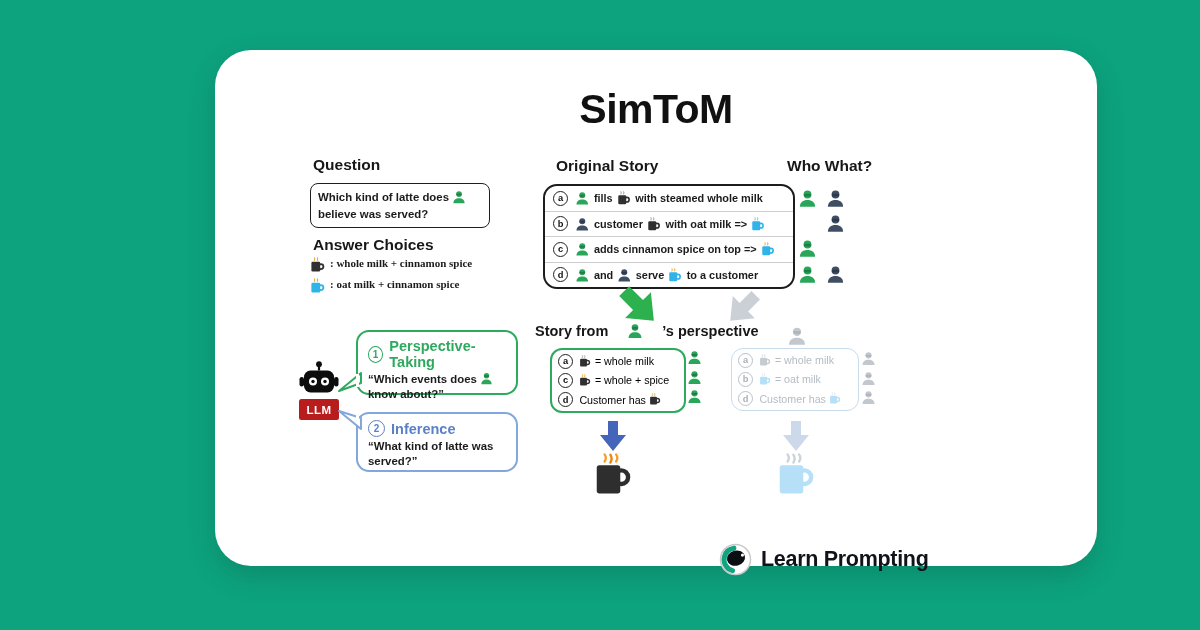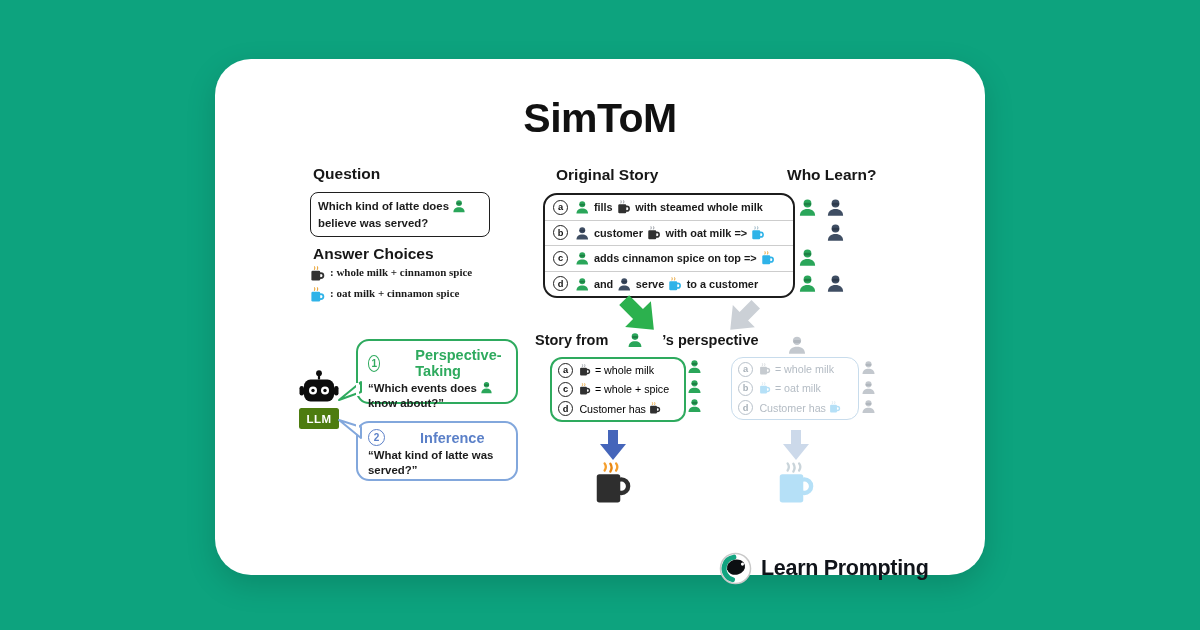--- a/index.html
+++ b/index.html
@@ -1,18 +1,18 @@
 <!DOCTYPE html>
 <html><head>
 <meta charset="utf-8">
 <style>
   html,body{margin:0;padding:0;}
   .stage{position:relative;width:1200px;height:630px;background:#0DA37E;overflow:hidden;
          font-family:"Liberation Sans",sans-serif;}
-  .card{position:absolute;left:215px;top:59px;width:770px;height:516px;background:#fff;
+  .card{position:absolute;left:215px;top:50px;width:882px;height:516px;background:#fff;
         border-radius:36px;box-shadow:0 10px 30px rgba(0,0,0,.15);}
   .abs{position:absolute;}
   .page-title{left:0;top:36px;width:100%;text-align:center;font-size:41px;font-weight:800;
               color:#111;letter-spacing:-0.5px;}
   .h{font-size:15.5px;font-weight:700;color:#171717;white-space:nowrap;}
   .txt{color:#1b1b1b;font-weight:600;}
   
   .icn{display:inline-flex;align-items:center;justify-content:center;}
   .icn svg{display:block;width:100%;height:100%;}
   
@@ -59,33 +59,33 @@
   .side-green{left:472px;top:300px;}
   .side-gray{left:646px;top:301px;}
   .observer{left:572px;top:276px;width:20px;height:20px;}
   
   .arrow-blue{left:381px;top:369px;width:34px;height:34px;}
   .arrow-pale{left:564px;top:369px;width:34px;height:34px;}
   .mug-dark-big{left:378px;top:400px;width:42px;height:46px;}
   .mug-pale-big{left:561px;top:400px;width:42px;height:46px;}
   
   .robot-svg{left:83px;top:311px;width:42px;height:40px;}
-  .llm-body{left:84px;top:349px;width:40px;height:21px;background:#4d7c0f;border-radius:2.5px;
+  .llm-body{left:84px;top:349px;width:40px;height:21px;background:#b91c1c;border-radius:2.5px;
             color:#fff;font-size:11.5px;font-weight:700;display:flex;align-items:center;
             justify-content:center;letter-spacing:.5px;}
   
   .bubble{position:absolute;background:#fff;border-radius:13px;padding:6px 10px 7px;}
   .bubble.green{left:141px;top:280px;width:162px;height:65px;border:2px solid #2EAA5E;box-sizing:border-box;}
   .bubble.blue{left:141px;top:362px;width:162px;height:60px;border:2px solid #82A7DC;box-sizing:border-box;}
   .bub-head{display:flex;align-items:center;gap:6px;}
   .numcirc{width:15px;height:15px;border-radius:50%;display:flex;align-items:center;justify-content:center;
            font-size:10px;font-weight:700;}
   .bubble.green .numcirc{border:1.6px solid #2EAA5E;color:#2EAA5E;}
   .bubble.blue .numcirc{border:1.6px solid #5B80C8;color:#5B80C8;}
-  .bub-title{font-size:14.5px;font-weight:700;margin-left:29px;}
+  .bub-title{font-size:14.5px;font-weight:700;}
   .bubble.green .bub-title{color:#2EAA5E;}
   .bubble.blue .bub-title{color:#5B80C8;}
   .bub-body{margin-top:2px;font-size:11.4px;line-height:1.35;color:#1b1b1b;font-weight:600;}
   .bub-body .icn{width:13px;height:13px;vertical-align:-2px;}
   .tail{position:absolute;}
   .bubble.green .tail{left:-22px;top:38px;width:26px;height:24px;}
   .bubble.blue .tail{left:-22px;top:-6px;width:26px;height:24px;}
   .patch{position:absolute;left:-2px;width:2.5px;background:#fff;}
   .patch.g{top:42px;height:13px;}
   .patch.b{top:-1px;height:11px;}
@@ -228,21 +228,21 @@
               <path d="M4.4 3.4 q0.9 -1.3 0.1 -2.6" stroke="#E8A63C" stroke-width="1.1" fill="none" stroke-linecap="round"></path>
               <path d="M7.3 3.4 q0.9 -1.3 0.1 -2.6" stroke="#E8A63C" stroke-width="1.1" fill="none" stroke-linecap="round"></path>
               <circle cx="10.9" cy="9.6" r="2.5" fill="none" stroke="#2FB3E8" stroke-width="1.8"></circle>
               <rect x="1.4" y="4.8" width="8.8" height="9.8" rx="1.3" fill="#2FB3E8"></rect>
             </svg>
           </span>
           <span> to a customer</span>
         </div>
       </div>
 
-    <div class="abs h who-heading">Who Learn?</div>
+    <div class="abs h who-heading">Who What?</div>
     <div class="abs who-grid">
         <div class="who-row">
           <span class="who-slot">
             <span class="icn person-green">
               <svg viewBox="0 0 16 16">
                 <circle cx="8" cy="4.6" r="3.3" fill="#2AA65A"></circle>
                 <rect x="5" y="4" width="6" height="2.3" rx="1.1" fill="#1E7F44"></rect>
                 <path d="M1.6 15c0-3.7 2.6-5.7 6.4-5.7s6.4 2 6.4 5.7z" fill="#2AA65A"></path>
               </svg>
             </span>

